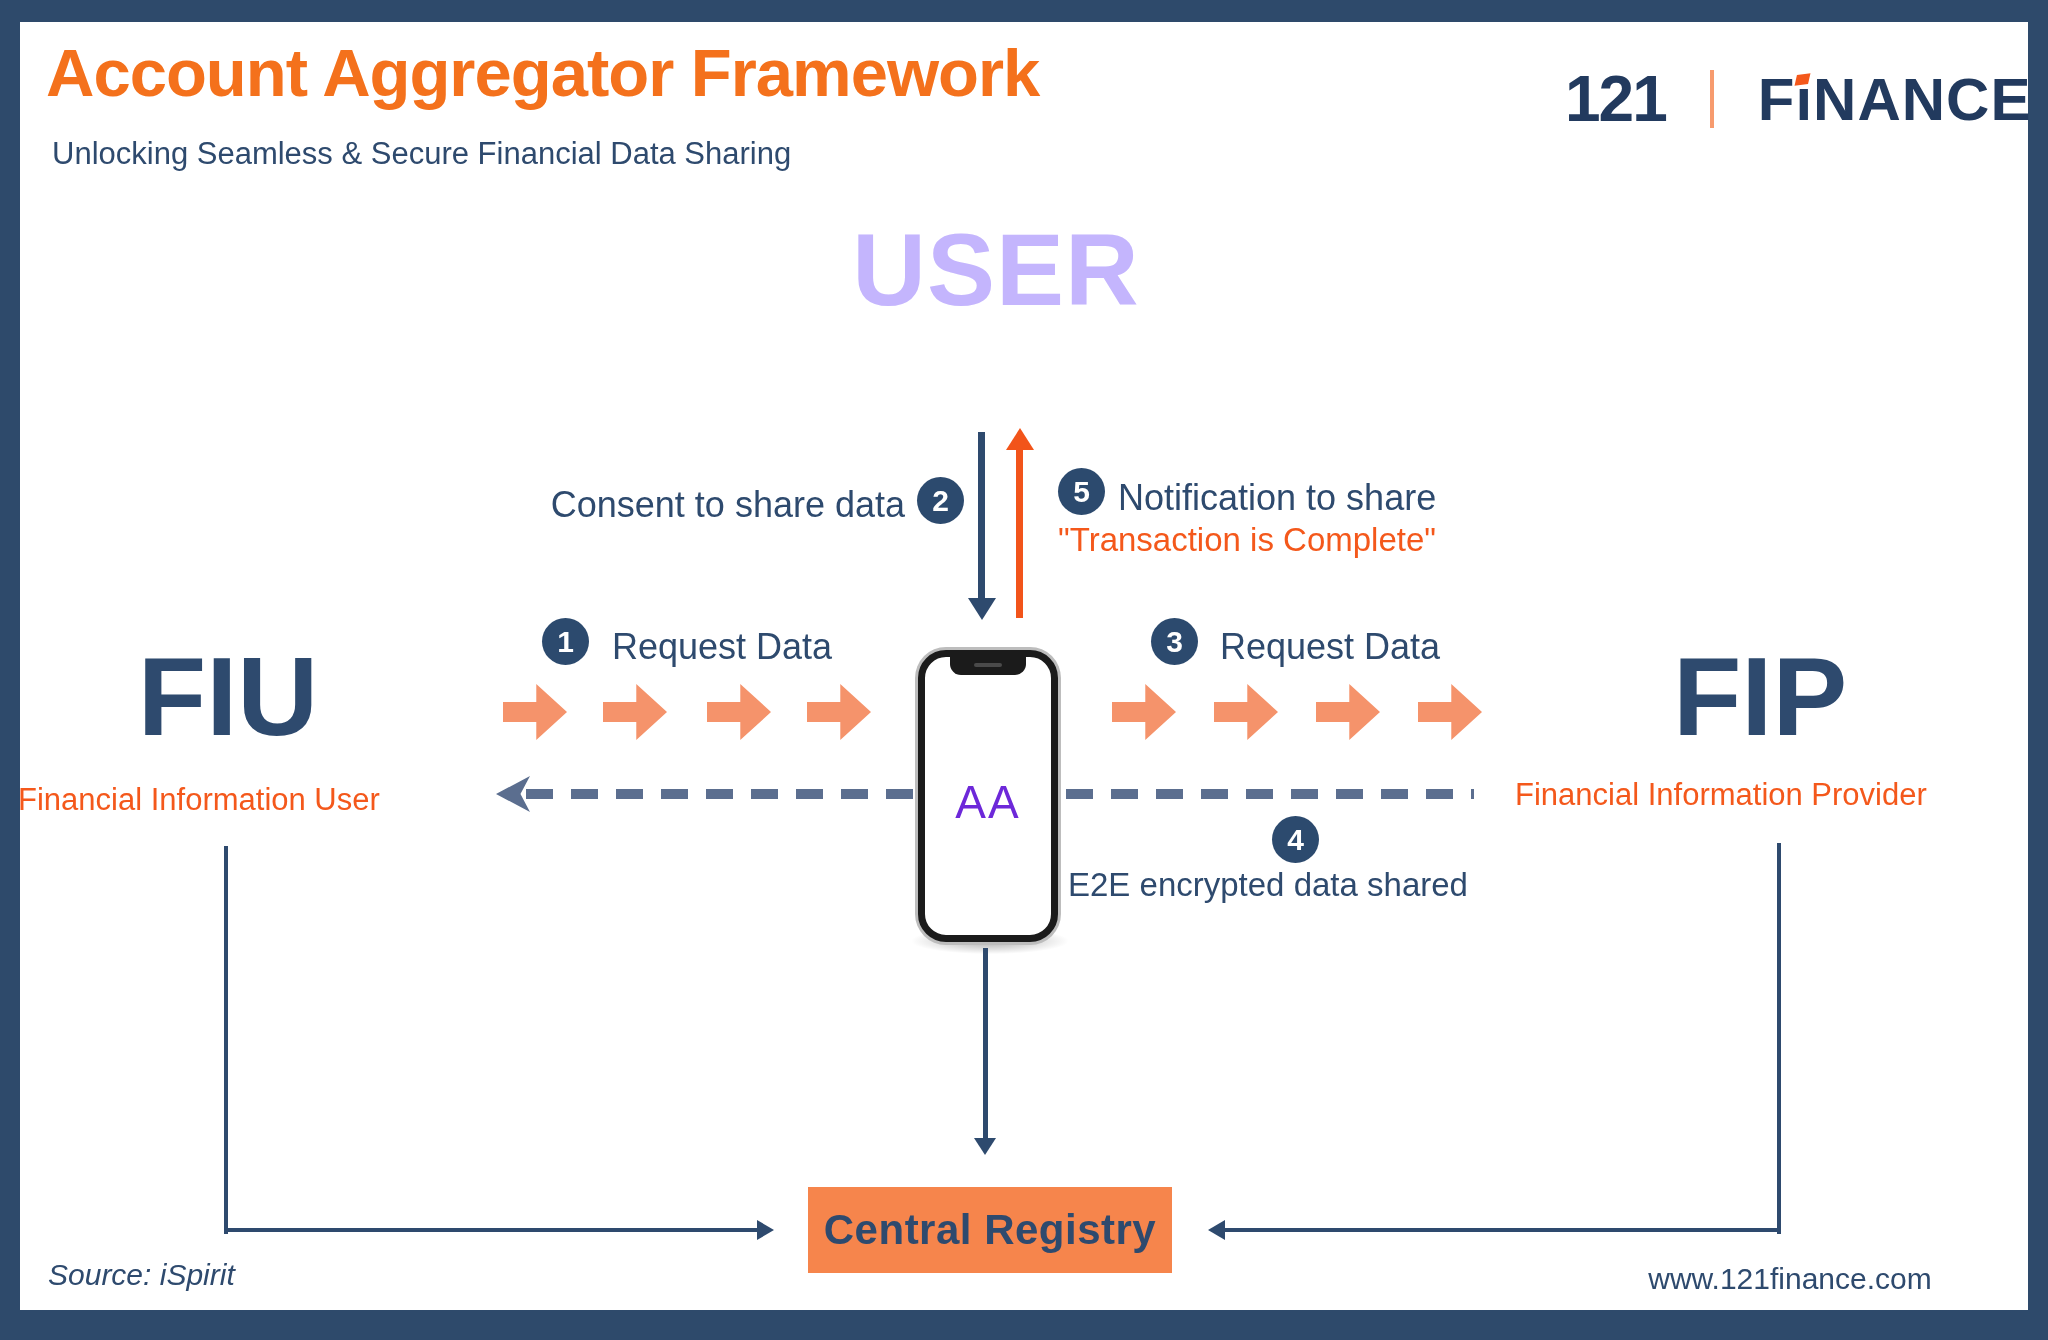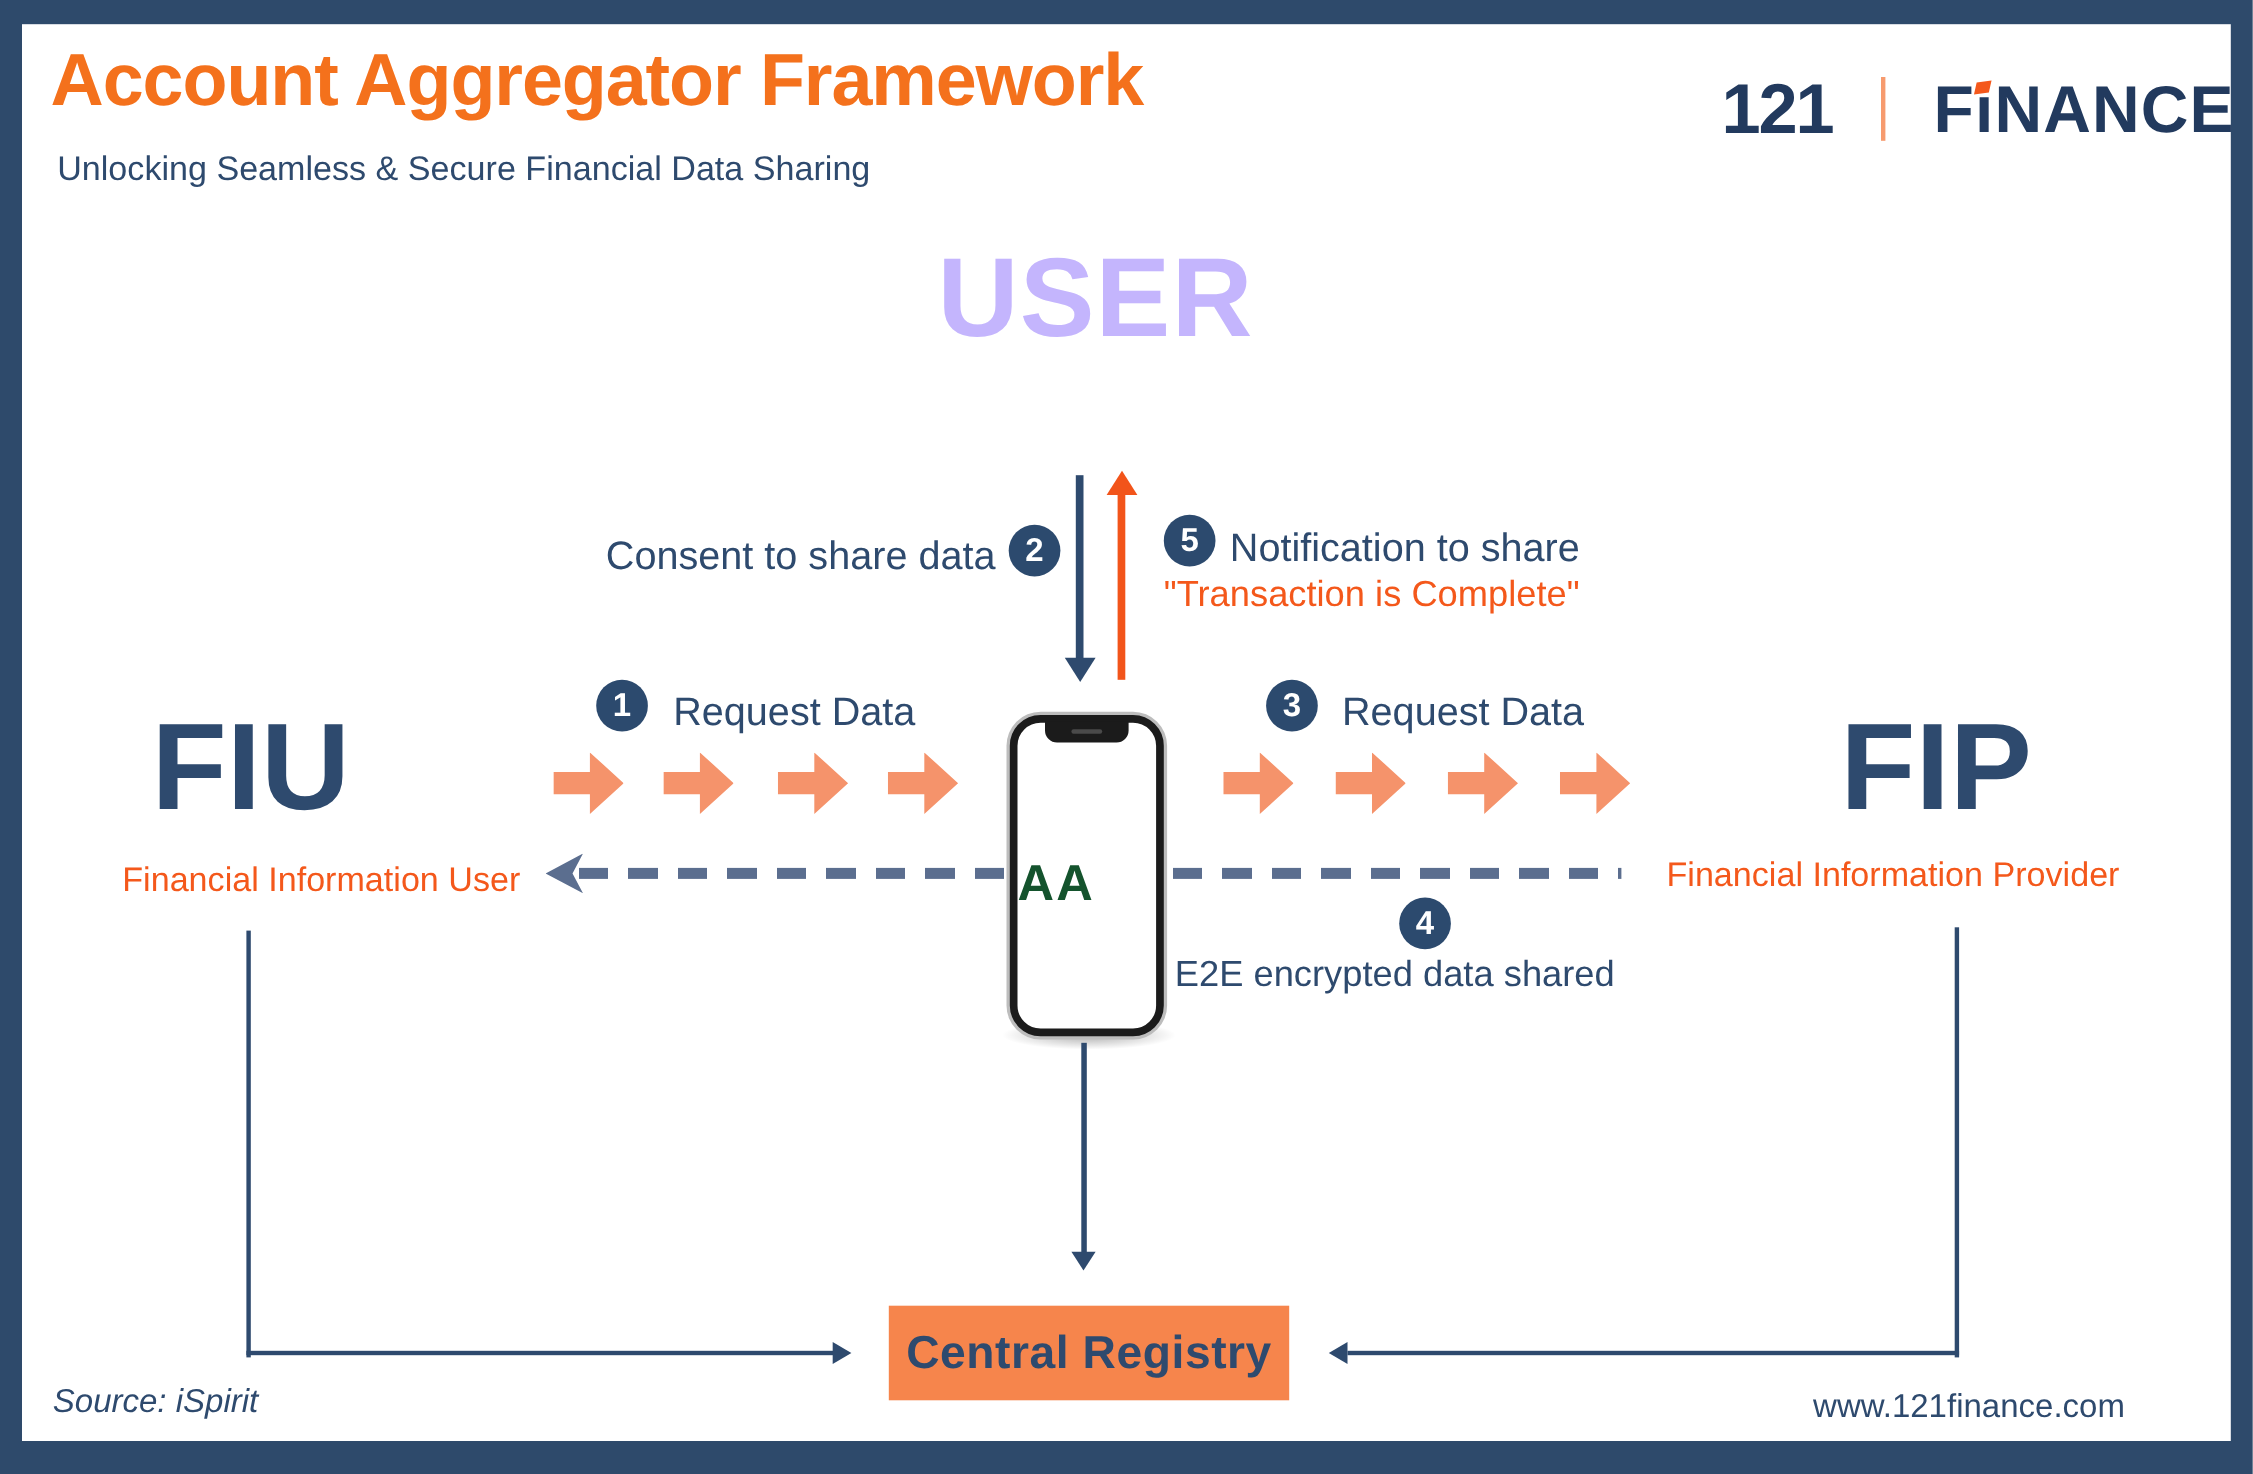--- a/index.html
+++ b/index.html
@@ -24,21 +24,21 @@
   .logo-i::after{content:"";position:absolute;left:1px;top:9px;width:13px;height:11px;
          background:#F4581B;transform:skewX(-20deg) rotate(-8deg);}
 
   
   .user-label{position:absolute;left:831px;top:212px;width:330px;text-align:center;
          font-size:102px;font-weight:800;color:#c4b5fd;letter-spacing:1px;z-index:3;}
   .fiu-label{position:absolute;left:118px;top:632px;width:220px;text-align:center;
          font-size:112px;font-weight:800;color:#2E4A6E;z-index:3;}
   .fip-label{position:absolute;left:1650px;top:632px;width:220px;text-align:center;
          font-size:112px;font-weight:800;color:#2E4A6E;z-index:3;}
-  .fiu-full{position:absolute;left:18px;top:782px;width:455px;text-align:right;
+  .fiu-full{position:absolute;left:18px;top:782px;width:455px;text-align:left;
          font-size:31px;font-weight:500;color:#F4581B;z-index:3;white-space:nowrap;}
   .fip-full{position:absolute;left:1515px;top:777px;width:540px;text-align:left;
          font-size:31px;font-weight:500;color:#F4581B;z-index:3;white-space:nowrap;}
 
   
   .badge{position:absolute;width:47px;height:47px;border-radius:50%;background:#2C4A6E;
          color:#ffffff;font-size:30px;font-weight:700;display:flex;align-items:center;
          justify-content:center;z-index:4;}
   .step-text{position:absolute;font-size:36px;font-weight:500;color:#2E4A6E;z-index:3;
          white-space:nowrap;}
@@ -74,22 +74,22 @@
   
   .phone-shadow{position:absolute;left:900px;top:926px;width:180px;height:30px;z-index:1;
         background:radial-gradient(ellipse at center,rgba(0,0,0,0.32) 0%,rgba(0,0,0,0) 62%);}
   .phone{position:absolute;left:918px;top:650px;width:140px;height:292px;background:#ffffff;
         border:7px solid #1b1b1b;border-radius:28px;z-index:2;
         box-shadow:0 0 0 3px #bdbdbd;}
   .notch{position:absolute;left:50%;top:-1px;transform:translateX(-50%);width:76px;height:19px;
         background:#1b1b1b;border-radius:0 0 11px 11px;}
   .notch::after{content:"";position:absolute;left:50%;top:7px;transform:translateX(-50%);
         width:28px;height:4px;border-radius:2px;background:#4a4a4a;}
-  .aa-text{position:absolute;left:0;top:118px;width:100%;
-        font-size:46px;font-weight:700;color:#14532d;letter-spacing:2px;}
+  .aa-text{position:absolute;left:0;top:118px;width:100%;text-align:center;
+        font-size:46px;font-weight:400;color:#6d28d9;letter-spacing:2px;}
 
   
   .conn{position:absolute;background:#2E4A6E;z-index:2;}
 
   
   .registry{position:absolute;left:808px;top:1187px;width:364px;height:86px;background:#F6854C;
         z-index:3;display:flex;align-items:center;justify-content:center;}
   .registry-label{font-size:42px;font-weight:800;color:#2E4A6E;letter-spacing:0.5px;}
 
   

